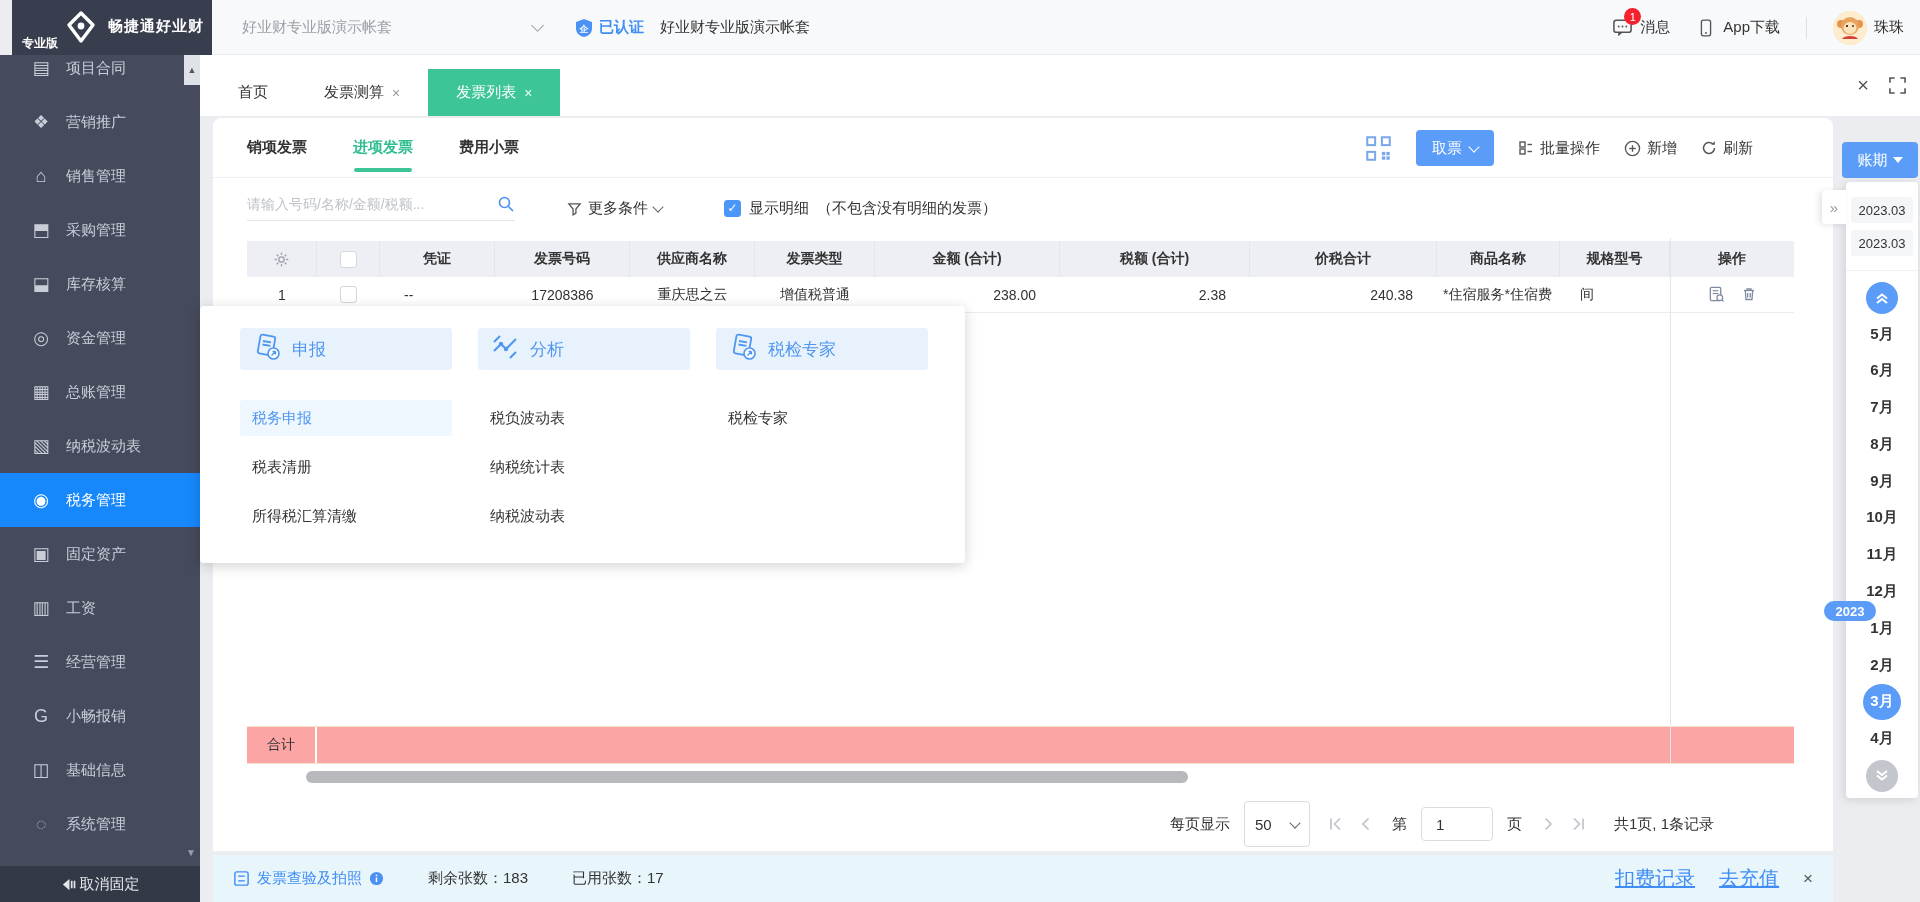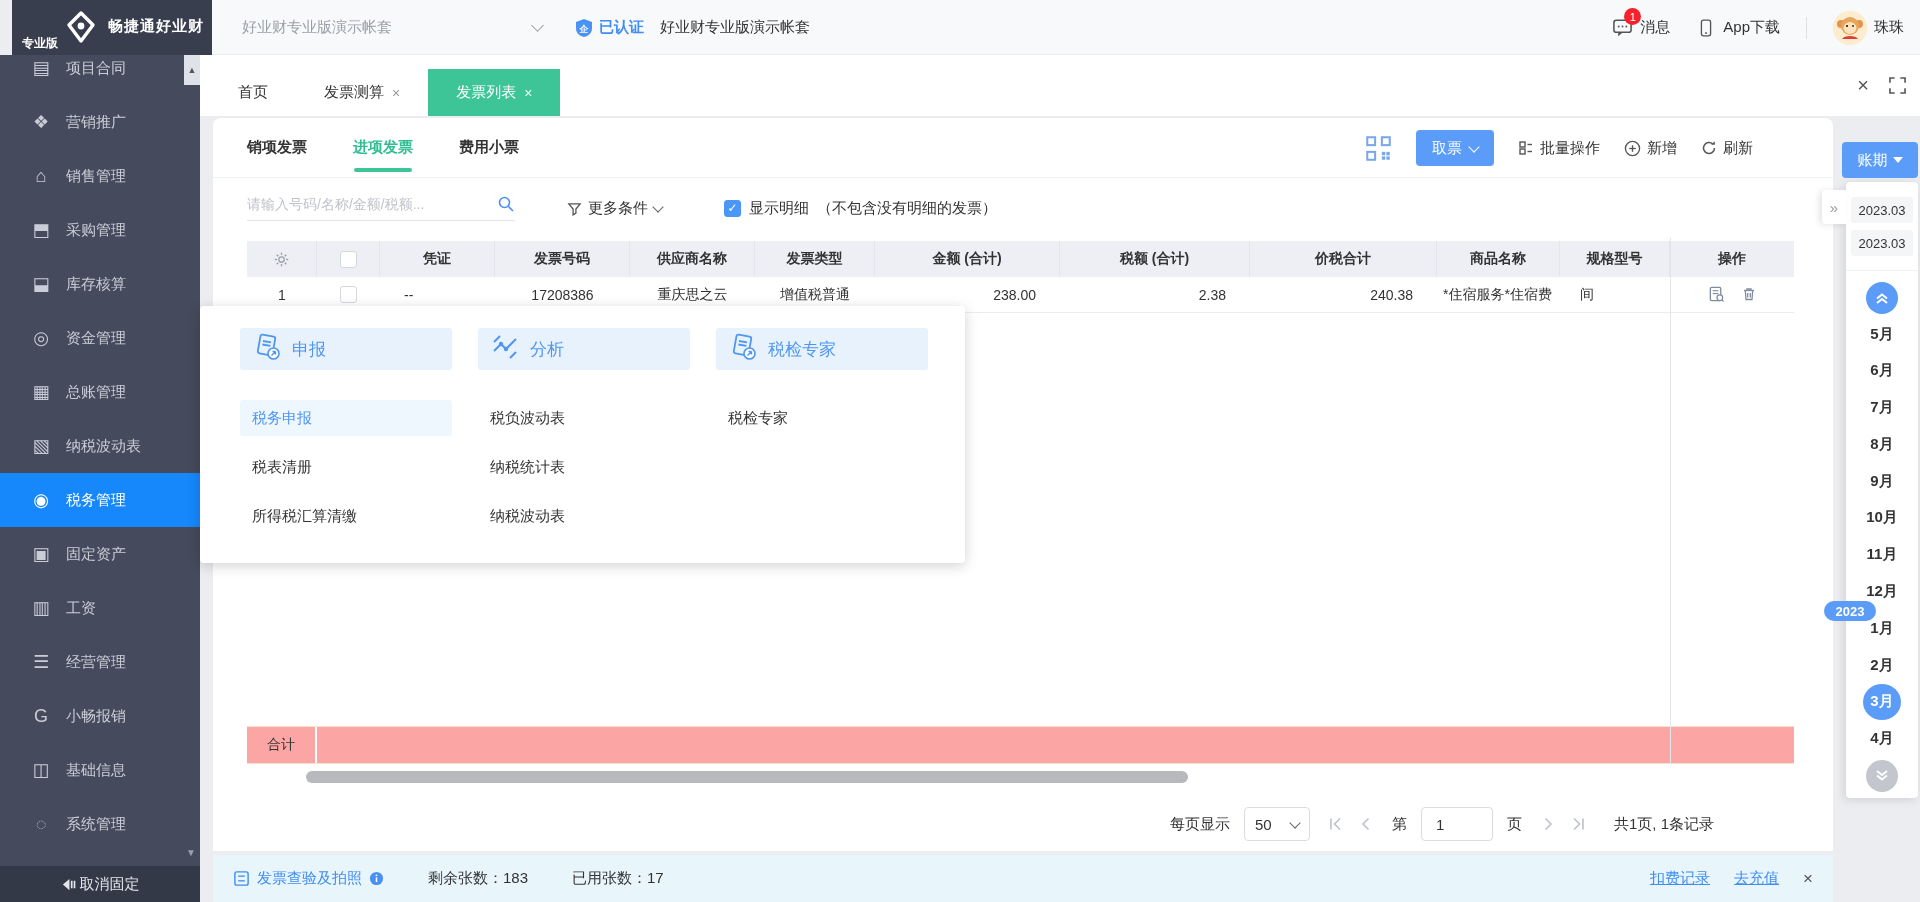--- a/index.html
+++ b/index.html
@@ -81,31 +81,31 @@
   .op-icons svg { cursor:pointer; }
   .vline { position:absolute; left:1457px; top:120px; width:1px; height:526px; background:#e3e5ea; z-index:2; }
 
   .summary-row { position:absolute; left:34px; top:608px; width:1547px; height:38px; background:#fca5a5; border-top:1px solid #f2e3ca; border-bottom:1px solid #f2e3ca; display:flex; }
   .summary-label { width:70px; display:flex; align-items:center; justify-content:center; font-size:14px; color:#333; border-right:2px solid #fff; }
   .hscroll { position:absolute; left:34px; top:652px; width:1547px; height:14px; }
   .hscroll .thumb { position:absolute; left:59px; top:1px; width:882px; height:12px; background:#b7b9bd; border-radius:7px; cursor:pointer; }
 
   
   .pagination { position:absolute; left:0; top:682px; width:1501px; height:48px; display:flex; align-items:center; justify-content:flex-end; gap:14px; font-size:15px; color:#333; }
-  .pg-select { width:66px; height:34px; border:1px solid #d9dce1; border-radius:4px; display:flex; align-items:center; justify-content:space-between; padding:0 10px; cursor:pointer; }
+  .pg-select { width:66px; height:46px; border:1px solid #d9dce1; border-radius:4px; display:flex; align-items:center; justify-content:space-between; padding:0 10px; cursor:pointer; }
   .pg-nav { display:flex; align-items:center; gap:14px; margin:0 4px; }
   .pg-input { width:72px; height:34px; border:1px solid #d9dce1; border-radius:4px; display:flex; align-items:center; padding-left:14px; }
   .pg-total { margin-left:10px; }
 
   
   .footbar { position:absolute; left:13px; top:800px; width:1620px; height:47px; background:#e8f5fb; display:flex; align-items:center; padding:0 20px; font-size:15px; color:#333; z-index:2; }
   .foot-scan { display:flex; align-items:center; gap:7px; color:#3f8df5; }
   .foot-stat { margin-left:44px; }
   .foot-links { margin-left:auto; display:flex; align-items:center; gap:24px; }
-  .foot-links a { color:#3f8df5; text-decoration:underline; font-size:15px; cursor:pointer;text-align:right; }
+  .foot-links a { color:#3f8df5; text-decoration:underline; font-size:20px; cursor:pointer;text-align:right; }
   .foot-x { color:#555; font-size:17px; cursor:pointer; }
 
   
   .popup { position:absolute; left:200px; top:306px; width:765px; height:257px; background:#fff; border-radius:4px; box-shadow:0 3px 14px rgba(0,0,0,.18); z-index:30; display:flex; padding:22px 0 0 40px; gap:26px; }
   .pp-col { width:212px; display:flex; flex-direction:column; }
   .pp-head { height:42px; background:#e8f2fd; border-radius:3px; display:flex; align-items:center; gap:10px; padding-left:12px; color:#4e96f0; font-size:17px; cursor:pointer; }
   .pp-items { margin-top:30px; display:flex; flex-direction:column; gap:13px; }
   .pp-item { height:36px; display:flex; align-items:center; padding-left:12px; font-size:15px; color:#333; border-radius:3px; cursor:pointer; }
   .pp-item.active { background:#eef6fe; color:#4e96f0; }
 

